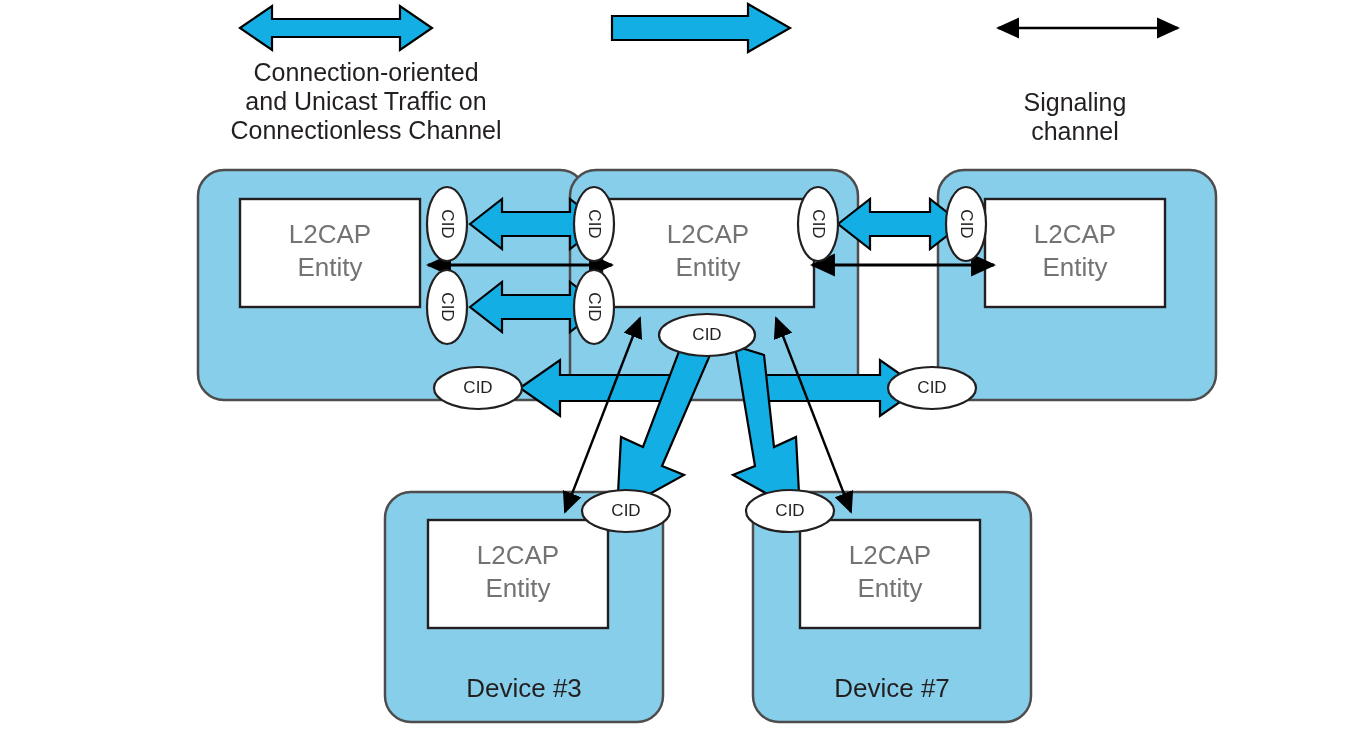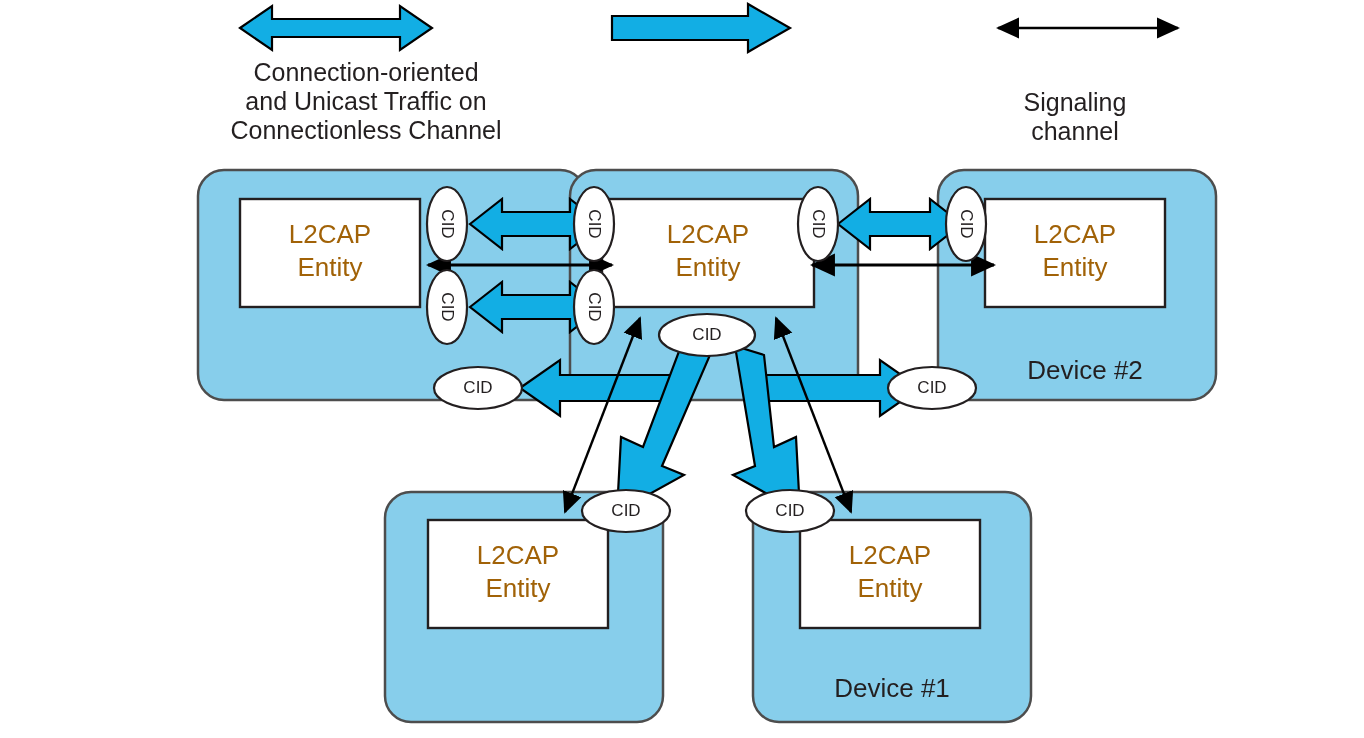--- a/index.html
+++ b/index.html
@@ -39,21 +39,21 @@
   }
   .dev-title {
     position: absolute;
     color: #231f20;
     font-size: 26px;
     text-align: center;
     font-family: "Liberation Sans", sans-serif;
   }
   .entity-label {
     position: absolute;
-    color: #a16207;
+    color: #737373;
     font-size: 26px;
     line-height: 33px;
     text-align: center;
     white-space: pre-line;
     font-family: "Liberation Sans", sans-serif;
   }
   .cid-label {
     position: absolute;
     color: #231f20;
     font-size: 17px;
@@ -196,22 +196,22 @@
 Entity</div>
   <div class="entity-label" style="left:602px; top:218px; width:212px;">L2CAP
 Entity</div>
   <div class="entity-label" style="left:985px; top:218px; width:180px;">L2CAP
 Entity</div>
   <div class="entity-label" style="left:428px; top:539px; width:180px;">L2CAP
 Entity</div>
   <div class="entity-label" style="left:800px; top:539px; width:180px;">L2CAP
 Entity</div>
 
-  <div class="dev-title" style="left:985px; top:355px; width:200px;">Device #2</div>
-  <div class="dev-title" style="left:792px; top:673px; width:200px;">Device #1</div>
+  <div class="dev-title" style="left:424px; top:673px; width:200px;">Device #3</div>
+  <div class="dev-title" style="left:792px; top:673px; width:200px;">Device #7</div>
 
   <div class="cid-label vert" style="left:427px; top:214px; width:40px; transform:rotate(90deg);">CID</div>
   <div class="cid-label vert" style="left:427px; top:297px; width:40px; transform:rotate(90deg);">CID</div>
   <div class="cid-label vert" style="left:574px; top:214px; width:40px; transform:rotate(90deg);">CID</div>
   <div class="cid-label vert" style="left:574px; top:297px; width:40px; transform:rotate(90deg);">CID</div>
   <div class="cid-label vert" style="left:798px; top:214px; width:40px; transform:rotate(90deg);">CID</div>
   <div class="cid-label vert" style="left:946px; top:214px; width:40px; transform:rotate(90deg);">CID</div>
 
   <div class="cid-label" style="left:667px; top:325px; width:80px;">CID</div>
   <div class="cid-label" style="left:438px; top:378px; width:80px;">CID</div>

